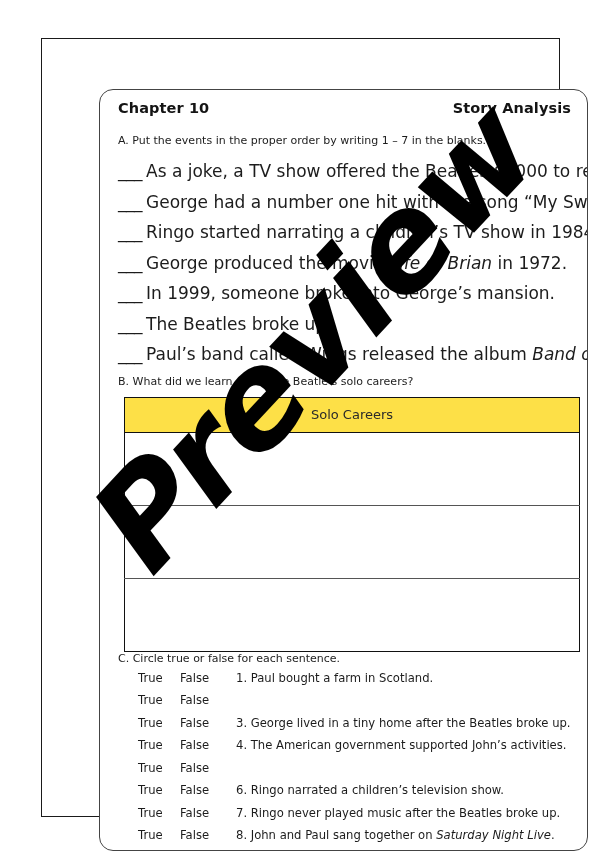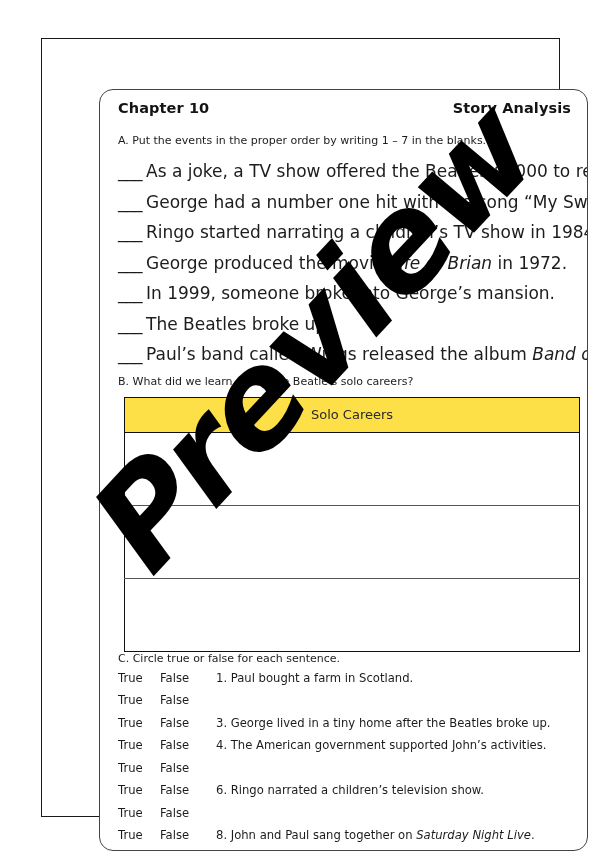--- a/index.html
+++ b/index.html
@@ -116,20 +116,21 @@
     padding: 0;
   }
   table.careers tr:last-child td {
     border-bottom: 1.6px solid #111111;
   }
 
   
   .tf-block {
     margin-top: 6px;
     padding: 0 4px;
+    margin-left: 20px;
   }
   .tf-row {
     display: flex;
     align-items: baseline;
     font-size: 11.6px;
     color: #1c1c1c;
     margin-bottom: 8.5px;
     white-space: nowrap;
   }
   .tf-true  { width: 42px; }
@@ -233,20 +234,21 @@
             <span class="tf-false">False</span>
           </div>
           <div class="tf-row">
             <span class="tf-true">True</span>
             <span class="tf-false">False</span>
             <span class="tf-text"><span>6. Ringo narrated a children’s television show.</span></span>
           </div>
           <div class="tf-row">
             <span class="tf-true">True</span>
             <span class="tf-false">False</span>
+            <span class="tf-text"><span>7. Ringo never played music after the Beatles broke up.</span></span>
           </div>
           <div class="tf-row">
             <span class="tf-true">True</span>
             <span class="tf-false">False</span>
             <span class="tf-text"><span>8. John and Paul sang together on </span><i class="title">Saturday Night Live</i><span>.</span></span>
           </div>
         </div>
 
     </div>
   </div>

